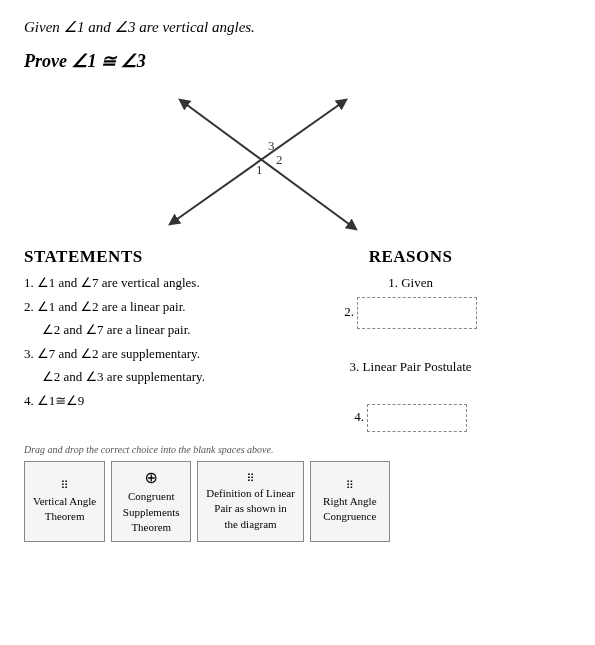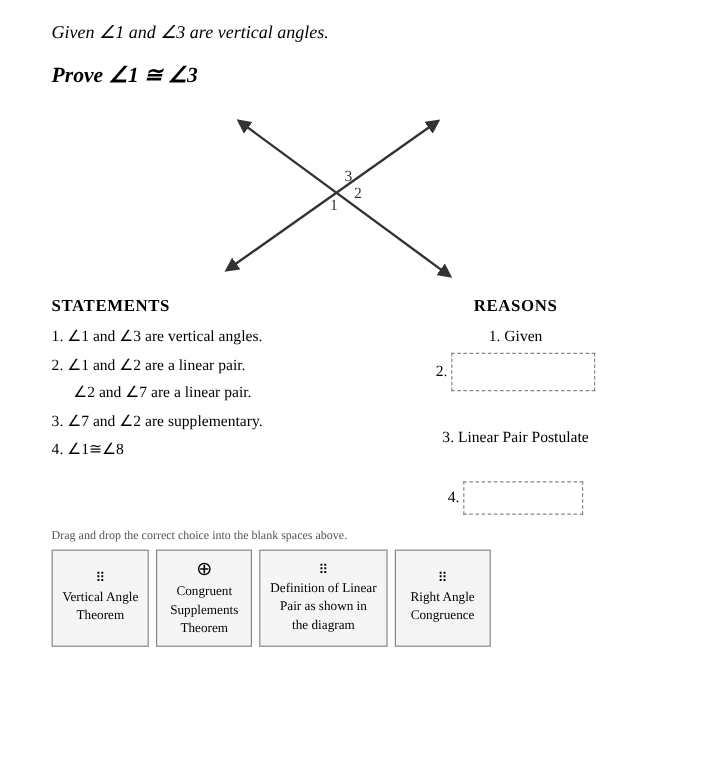--- a/index.html
+++ b/index.html
@@ -11,21 +11,20 @@
       font-size: 14px;
       overflow: hidden;
       position: relative;
     }
 
     .page {
       width: 546px;
       height: 645px;
       padding: 18px 24px 12px 24px;
       position: relative;
-      margin-left: 19px;
     }
 
     .given-line {
       font-style: italic;
       font-size: 15px;
       margin-bottom: 14px;
     }
 
     .prove-line {
       font-style: italic;
@@ -57,21 +56,21 @@
       padding-right: 8px;
     }
 
     .col-reasons {
       flex: 1;
       text-align: center;
     }
 
     .col-header {
       font-weight: bold;
-      font-size: 14px;
+      font-size: 17px;
       letter-spacing: 0.5px;
       margin-bottom: 6px;
     }
 
     .proof-row {
       margin-bottom: 4px;
       font-size: 13px;
       line-height: 1.5;
     }
 
@@ -93,20 +92,21 @@
       width: 100px;
       height: 28px;
       vertical-align: middle;
     }
 
     .drag-instruction {
       font-size: 10px;
       color: #555;
       margin-top: 8px;
       margin-bottom: 6px;
+      font-style: italic;
     }
 
     .choices-row {
       display: flex;
       gap: 6px;
       align-items: stretch;
       margin-top: 2px;
     }
 
     .choice-card {
@@ -160,39 +160,42 @@
       <text x="113" y="92" font-size="13" font-family="Times New Roman" fill="#333">1</text>
     </svg>
   </div>
 
   <div class="columns">
     <div class="col-statements">
       <div class="col-header">STATEMENTS</div>
 
       <div class="proof-row">
         <span class="num">1. </span>
-        <span>∠1 and ∠3 are vertical angles.</span>
+        <span>∠1 and ∠7 are vertical angles.</span>
       </div>
 
       <div class="proof-row">
         <span class="num">2. </span>
         <span>∠1 and ∠2 are a linear pair.</span>
       </div>
       <div class="proof-row row-indent">
         <span>∠2 and ∠7 are a linear pair.</span>
       </div>
 
       <div class="proof-row">
         <span class="num">3. </span>
         <span>∠7 and ∠2 are supplementary.</span>
       </div>
+      <div class="proof-row row-indent">
+        <span>∠2 and ∠3 are supplementary.</span>
+      </div>
 
       <div class="proof-row">
         <span class="num">4. </span>
-        <span>∠1≅∠8</span>
+        <span>∠1≅∠9</span>
       </div>
     </div>
 
     <div class="col-reasons">
       <div class="col-header">REASONS</div>
 
       <div class="proof-row">
         <span>1. Given</span>
       </div>
 

